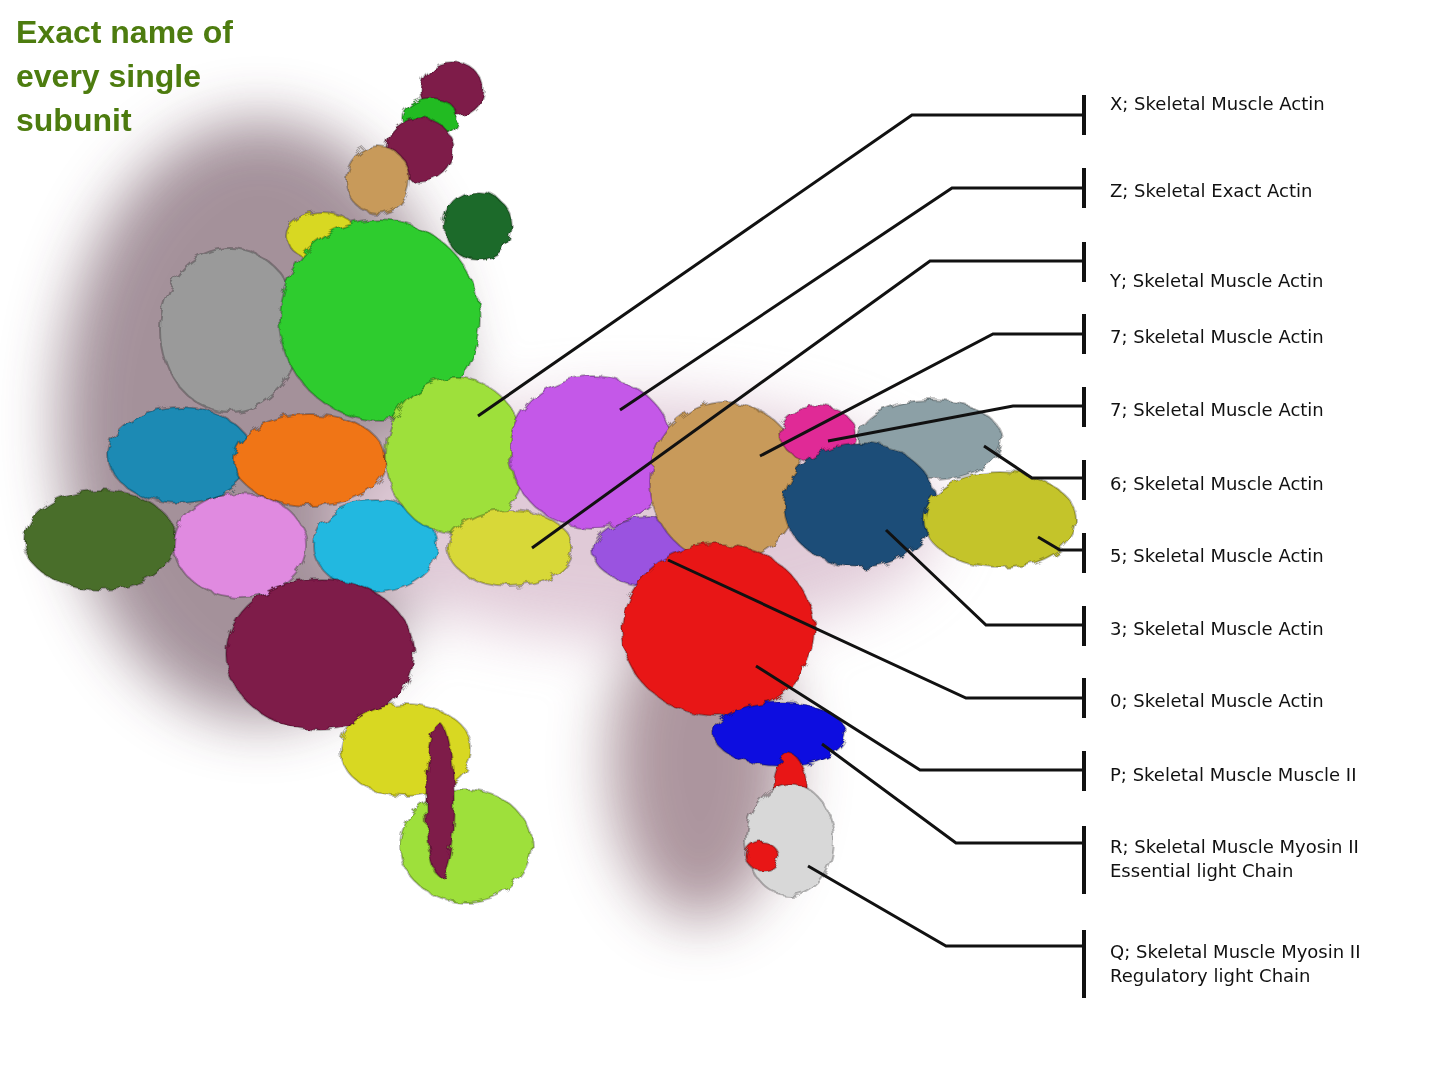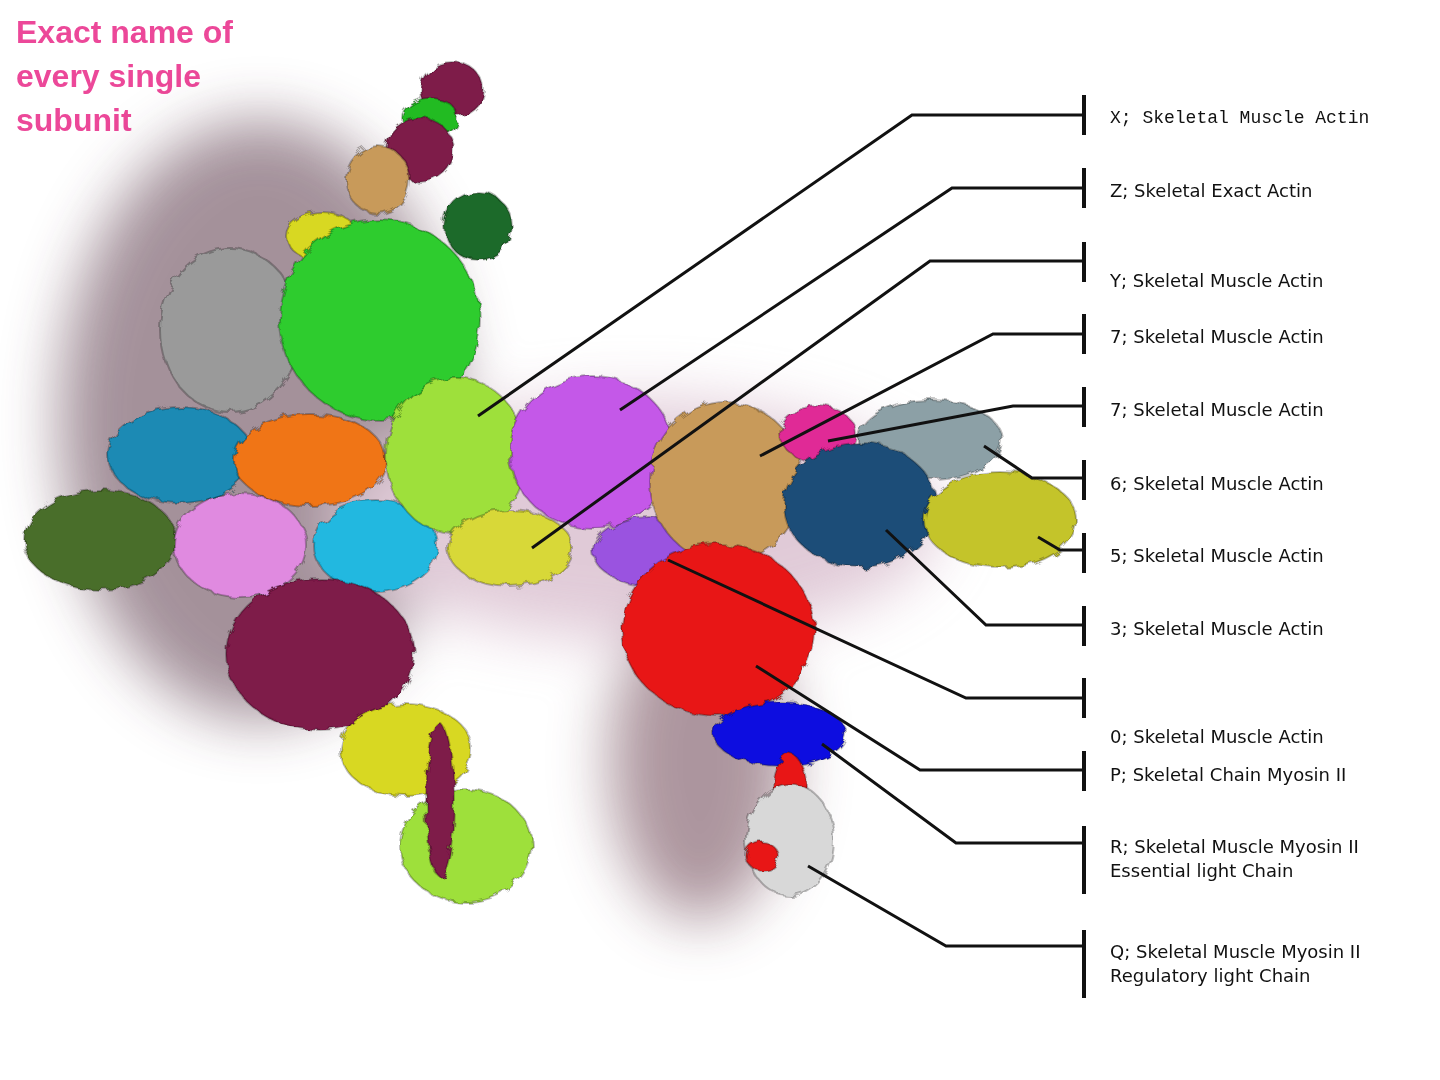--- a/index.html
+++ b/index.html
@@ -1,17 +1,17 @@
 <!DOCTYPE html>
 <html><head>
 <meta charset="utf-8">
 <style>
   html,body{margin:0;padding:0;background:#fff;}
   body{width:1440px;height:1080px;position:relative;overflow:hidden;font-family:"Liberation Sans",sans-serif;}
-  .title{position:absolute;left:16px;top:10px;font-family:"Liberation Sans",sans-serif;font-weight:bold;font-size:32px;line-height:44px;color:#ec4899;white-space:pre-line;width:280px;}
+  .title{position:absolute;left:16px;top:10px;font-family:"Liberation Sans",sans-serif;font-weight:bold;font-size:32px;line-height:44px;color:#4d7c0f;white-space:pre-line;width:280px;}
   svg.art{position:absolute;left:0;top:0;}
   .label{position:absolute;left:1110px;font-family:"DejaVu Sans",sans-serif;font-size:18px;line-height:24px;color:#111;white-space:pre-line;}
 </style>
 </head>
 <body>
 
 <div class="title">Exact name of
 every single
 subunit</div>
 
@@ -90,27 +90,27 @@
       <path d="M756,666 L920,770 L1084,770" fill="none" stroke="#111" stroke-width="3"></path>
       <line x1="1084" x2="1084" y1="751" y2="791" stroke="#111" stroke-width="4"></line>
       <path d="M822,744 L956,843 L1084,843" fill="none" stroke="#111" stroke-width="3"></path>
       <line x1="1084" x2="1084" y1="826" y2="894" stroke="#111" stroke-width="4"></line>
       <path d="M808,866 L946,946 L1084,946" fill="none" stroke="#111" stroke-width="3"></path>
       <line x1="1084" x2="1084" y1="930" y2="998" stroke="#111" stroke-width="4"></line>
     </g>
 </svg>
 
 <div id="labels">
-    <div class="label" style="top: 106px; font-family: Liberation Mono, monospace;">X; Skeletal Muscle Actin</div>
+    <div class="label" style="top: 92px;">X; Skeletal Muscle Actin</div>
     <div class="label" style="top: 179px;">Z; Skeletal Exact Actin</div>
     <div class="label" style="top: 253px; margin-top: 16px;">Y; Skeletal Muscle Actin</div>
     <div class="label" style="top: 325px;">7; Skeletal Muscle Actin</div>
     <div class="label" style="top: 398px;">7; Skeletal Muscle Actin</div>
     <div class="label" style="top: 472px;">6; Skeletal Muscle Actin</div>
     <div class="label" style="top: 544px;">5; Skeletal Muscle Actin</div>
     <div class="label" style="top: 617px;">3; Skeletal Muscle Actin</div>
-    <div class="label" style="top: 689px; margin-top: 36px;">0; Skeletal Muscle Actin</div>
-    <div class="label" style="top: 763px;">P; Skeletal Chain Myosin II</div>
+    <div class="label" style="top: 689px;">0; Skeletal Muscle Actin</div>
+    <div class="label" style="top: 763px;">P; Skeletal Muscle Muscle II</div>
     <div class="label" style="top: 835px;">R; Skeletal Muscle Myosin II
      Essential light Chain</div>
     <div class="label" style="top: 940px;">Q; Skeletal Muscle Myosin II
      Regulatory light Chain</div>
   </div>
 
 </body></html>

